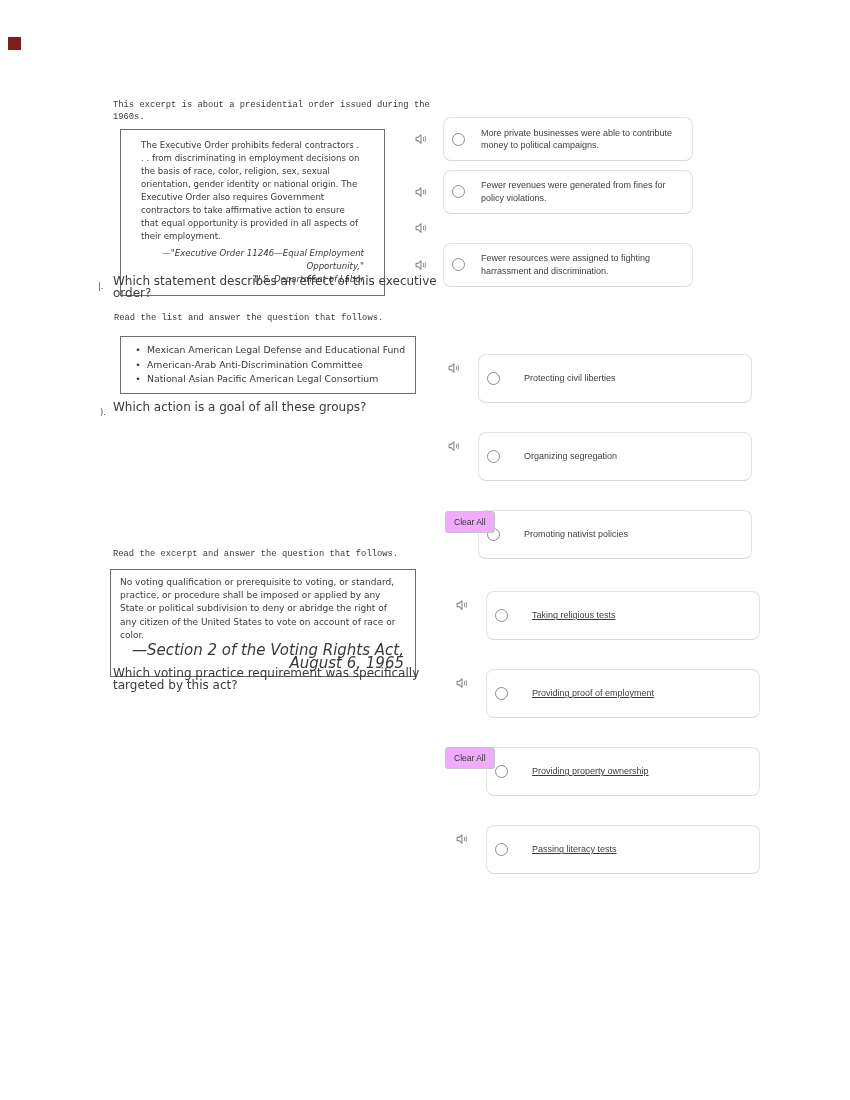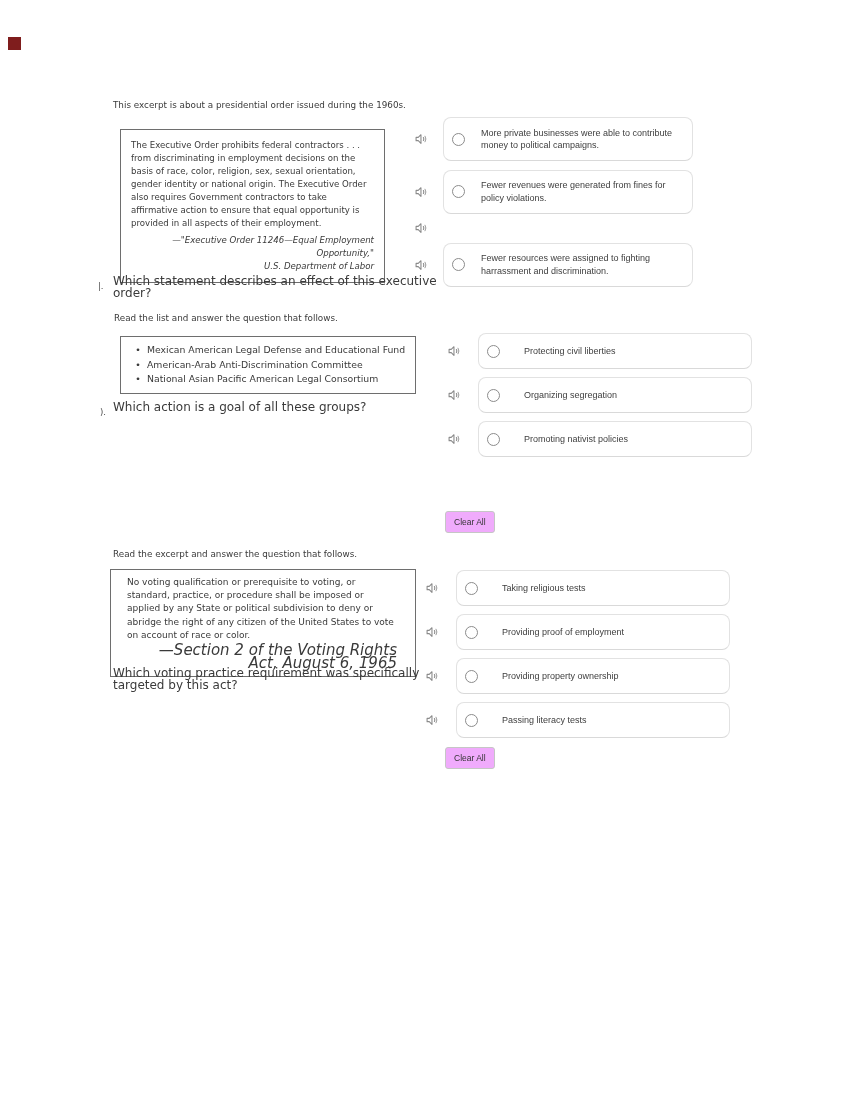--- a/index.html
+++ b/index.html
@@ -6,28 +6,28 @@
   body{
     width:850px;height:1100px;background:#ffffff;position:relative;
     font-family:"DejaVu Sans",sans-serif;color:#3a3a3a;overflow:hidden;
   }
   .abs{position:absolute;}
 
   
   .red-marker{left:8px;top:37px;width:13px;height:13px;background:var(--marker_red,#7f1d1d);}
 
   
-  .intro{font-size:8.8px;line-height:11.5px;color:#3a3a3a;}
+  .intro{font-size:8.8px;line-height:11.5px;color:#3a3a3a;font-family:Liberation Mono, monospace;}
   .q-text{font-size:12px;line-height:12px;color:#3a3a3a;}
   .q-marker{font-size:8.5px;color:#4a4a4a;}
 
   
   .excerpt-box{
     border:1px solid var(--box_border,#6e6e6e);box-sizing:border-box;
-    background:#fff;padding:9px 10px;
+    background:#fff;padding:9px 20px;
   }
   .excerpt-body{font-size:8.6px;line-height:13px;color:#3a3a3a;}
   .q3 .excerpt-body{font-size:9px;line-height:13.2px;}
   .attribution{font-style:italic;text-align:right;margin-top:4px;font-size:8.6px;line-height:13px;}
   .q3 .attribution{font-size:15px;line-height:13.2px;margin-top:2px;padding-right:2px;}
 
   .bullet-item{display:flex;font-size:9.3px;line-height:14.5px;color:#3a3a3a;}
   .bullet-item .dot{flex:0 0 18px;text-align:center;}
 
   
@@ -38,21 +38,21 @@
   .speaker{flex:0 0 auto;display:flex;align-items:center;color:var(--icon_gray,#8a8a8a);}
   .v1 .speaker{width:28px;}
   .v2 .speaker{width:30px;}
   .opt-card{
     box-sizing:border-box;border:1px solid var(--card_border,#e2e2e2);
     border-bottom-color:#d9d9d9;border-radius:8px;background:#fff;
     display:flex;align-items:center;font-family:"Liberation Sans",sans-serif;
     cursor:pointer;
   }
   .v1 .opt-card{width:250px;min-height:44px;padding:6px 8px;}
-  .v2 .opt-card{width:274px;height:36px;padding:0 8px;}
+  .v2 .opt-card{width:274px;height:49px;padding:0 8px;margin-top:21px;}
   .radio{
     flex:0 0 auto;width:13px;height:13px;box-sizing:border-box;background:#fff;
     border:1.5px solid var(--radio_border,#8c8c8c);border-radius:50%;
   }
   .v1 .radio{margin-right:16px;}
   .v2 .radio{margin-right:24px;}
   .opt-label{font-size:9px;line-height:12.5px;color:#404040;}
   .v1 .opt-label{width:200px;}
 
   .clear-btn{
@@ -69,23 +69,23 @@
   .q1-options{left:415px;top:117px;width:278px;}
 
   .q2-intro{left:114px;top:313px;width:340px;}
   .q2-box{left:120px;top:336px;width:296px;padding:6px 8px;}
   .q2-marker{left:100px;top:407px;}
   .q2-question{left:113px;top:401px;width:330px;}
   .q2-options{left:448px;top:333px;width:304px;}
   .q2-clear{left:445px;top:511px;}
 
   .q3-intro{left:113px;top:549px;width:340px;}
-  .q3-box{left:110px;top:569px;width:306px;padding:6px 16px;}
+  .q3-box{left:110px;top:569px;width:306px;padding:6px 9px;}
   .q3-question{left:113px;top:667px;width:318px;}
-  .q3-options{left:426px;top:570px;width:304px;}
+  .q3-options{left:456px;top:570px;width:304px;text-decoration:underline;}
   .q3-clear{left:445px;top:747px;}
 </style>
 </head>
 <body>
 
 <div class="abs red-marker"></div>
 
 <div class="abs intro q1-intro">This excerpt is about a presidential order issued during the 1960s.</div>
 
 <div class="abs excerpt-box q1-box">

